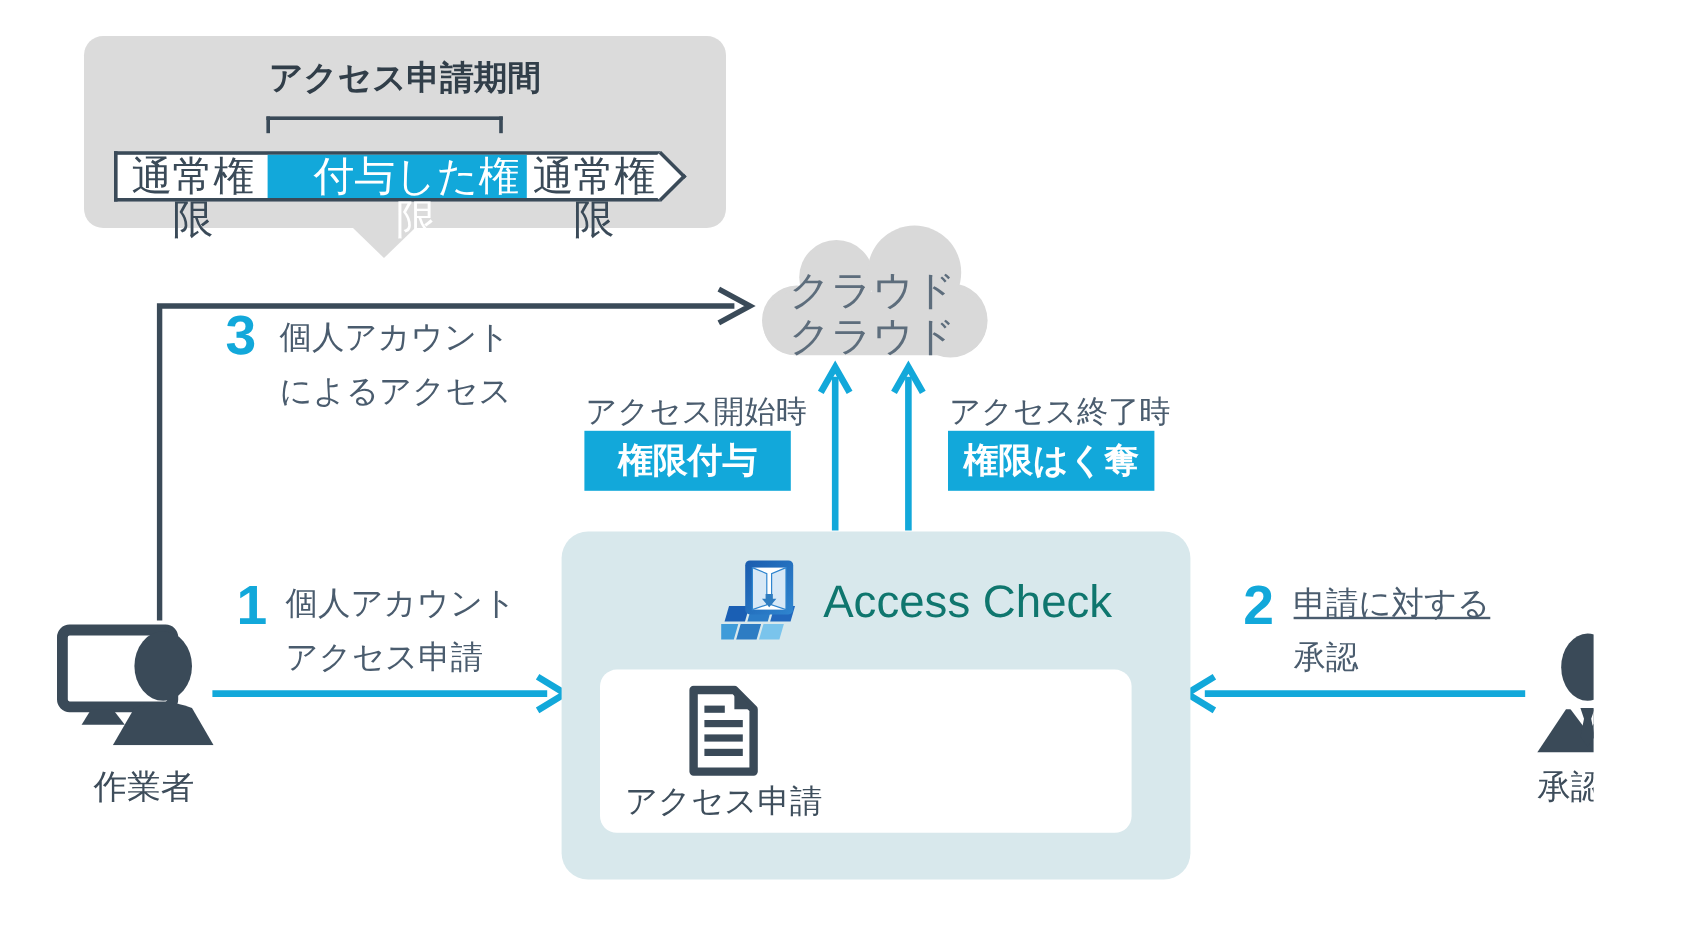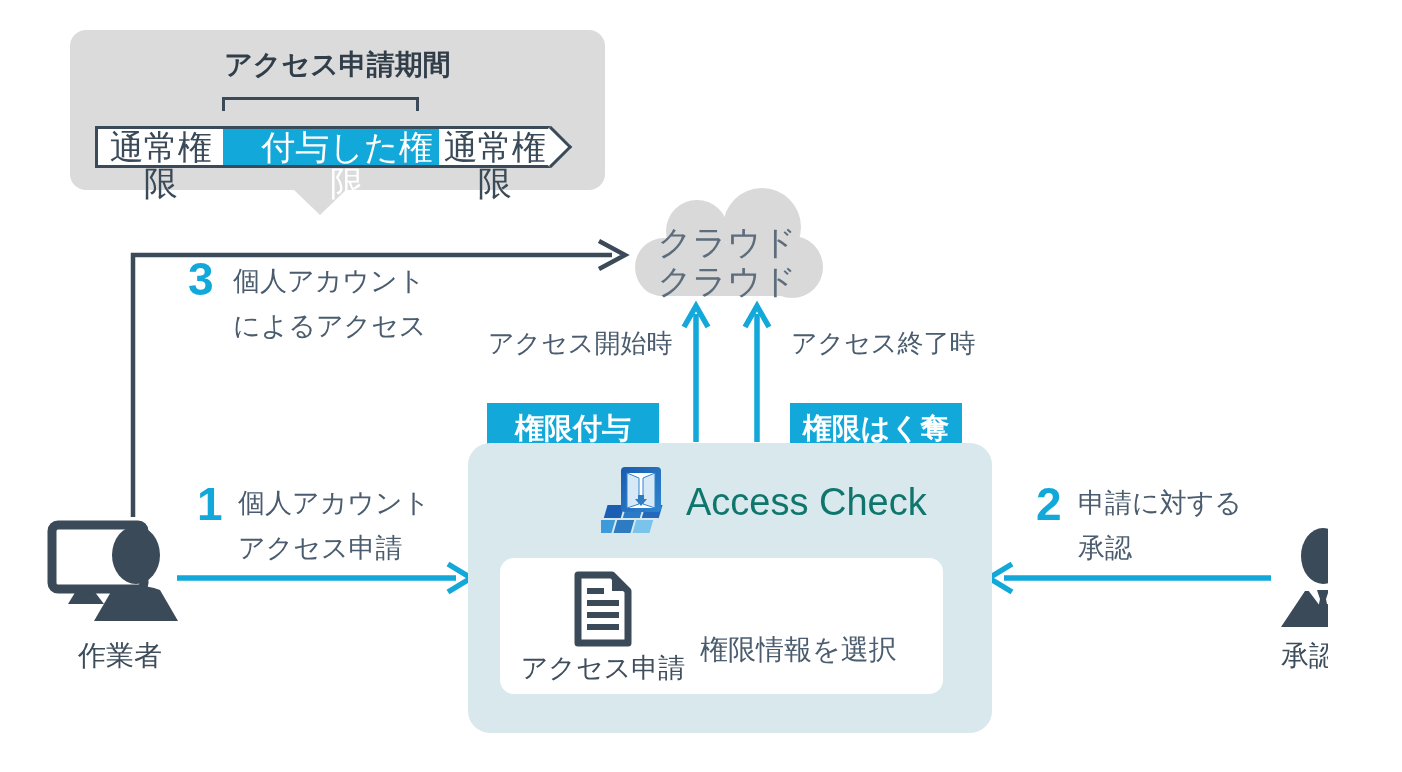--- a/index.html
+++ b/index.html
@@ -20,21 +20,21 @@
   .tl-seg.hl{background:#12a8da;color:#ffffff;padding-left:32px;}
   .tl-tip{position:absolute;right:-15px;top:3px;width:30px;height:30px;transform:rotate(45deg);
     border-top:3px solid #3a4a58;border-right:3px solid #3a4a58;background:#ffffff;box-sizing:border-box;z-index:0;}
   
   .cloud-text{left:622px;top:223px;width:210px;text-align:center;font-size:34px;line-height:39px;color:#5d6d7c;}
   
   .step-num{font-size:46px;font-weight:bold;color:#12a8da;line-height:1;}
   .step-text{font-size:27px;color:#4a5c6e;line-height:1;white-space:nowrap;}
   .caption{font-size:26px;color:#4a5c6e;white-space:nowrap;}
   .cyan-box{width:172px;height:50px;background:#12a8da;color:#ffffff;font-size:29px;font-weight:bold;
-    text-align:center;line-height:50px;margin-top:44px;}
+    text-align:center;line-height:50px;}
   
   .ac-box{left:468px;top:443px;width:524px;height:290px;background:#d8e8ec;border-radius:22px;}
   .brand-text{left:686px;top:481px;font-size:38px;color:#0f766e;letter-spacing:0px;white-space:nowrap;}
   .inner-white{left:500px;top:558px;width:443px;height:136px;background:#ffffff;border-radius:14px;}
   .doc-label{left:508px;top:650px;width:190px;text-align:center;font-size:27px;color:#3e4e5c;white-space:nowrap;}
   .desc-line{font-size:28px;color:#4a5c6e;white-space:nowrap;}
   .actor-label{width:116px;text-align:center;font-size:28px;color:#3e4d5b;white-space:nowrap;}
 </style>
 </head>
 <body>
@@ -131,21 +131,20 @@
   <div class="abs inner-white"></div>
   <svg class="abs" style="left:572px;top:571px;" width="62" height="76" viewBox="0 0 62 76">
     <path d="M6 4 L40 4 L56 20 L56 72 L6 72 Z" fill="#ffffff" stroke="#3a4a58" stroke-width="7" stroke-linejoin="round"></path>
     <path d="M40 4 L40 20 L56 20 Z" fill="#3a4a58"></path>
     <rect x="15" y="17" width="17" height="6" fill="#3a4a58"></rect>
     <rect x="15" y="29" width="32" height="6" fill="#3a4a58"></rect>
     <rect x="15" y="41" width="32" height="6" fill="#3a4a58"></rect>
     <rect x="15" y="53" width="32" height="6" fill="#3a4a58"></rect>
   </svg>
   <div class="abs doc-label">アクセス申請</div>
-  <div class="abs desc-line" style="left:700px;top:631px;">権限情報を選択</div>
 
   <svg class="abs" style="left:46px;top:517px;" width="134" height="104" viewBox="0 0 134 104">
     <rect x="6" y="8" width="92" height="64" rx="6" fill="#ffffff" stroke="#3a4a58" stroke-width="9"></rect>
     <path d="M30 74 L48 74 L58 87 L22 87 Z" fill="#3a4a58"></path>
     <ellipse cx="90" cy="38" rx="24" ry="29" fill="#3a4a58"></ellipse>
     <path d="M48 104 L66 73 Q90 64 114 73 L132 104 Z" fill="#3a4a58"></path>
   </svg>
   <div class="abs actor-label" style="left:62px;top:637px;">作業者</div>
 
   <svg class="abs" style="left:1279px;top:527px;" width="88" height="100" viewBox="0 0 88 100">
@@ -154,16 +153,16 @@
     <path d="M29 63 L44 83 L59 63 Z" fill="#ffffff"></path>
     <path d="M38 63 L50 63 L47 72 L50 87 L44 95 L38 87 L41 72 Z" fill="#3a4a58"></path>
   </svg>
   <div class="abs actor-label" style="left:1265px;top:637px;">承認者</div>
 
   <div class="abs step-num" style="left:197px;top:481px;">1</div>
   <div class="abs step-text" style="left:238px;top:490px;">個人アカウント</div>
   <div class="abs step-text" style="left:238px;top:535px;">アクセス申請</div>
 
   <div class="abs step-num" style="left:1036px;top:481px;">2</div>
-  <div class="abs step-text" style="left:1078px;top:490px;">申請に対する</div>
+  <div class="abs step-text" style="left:1078px;top:490px;text-decoration:underline;">申請に対する</div>
   <div class="abs step-text" style="left:1078px;top:535px;">承認</div>
 
 </div>
 
 </body></html>

